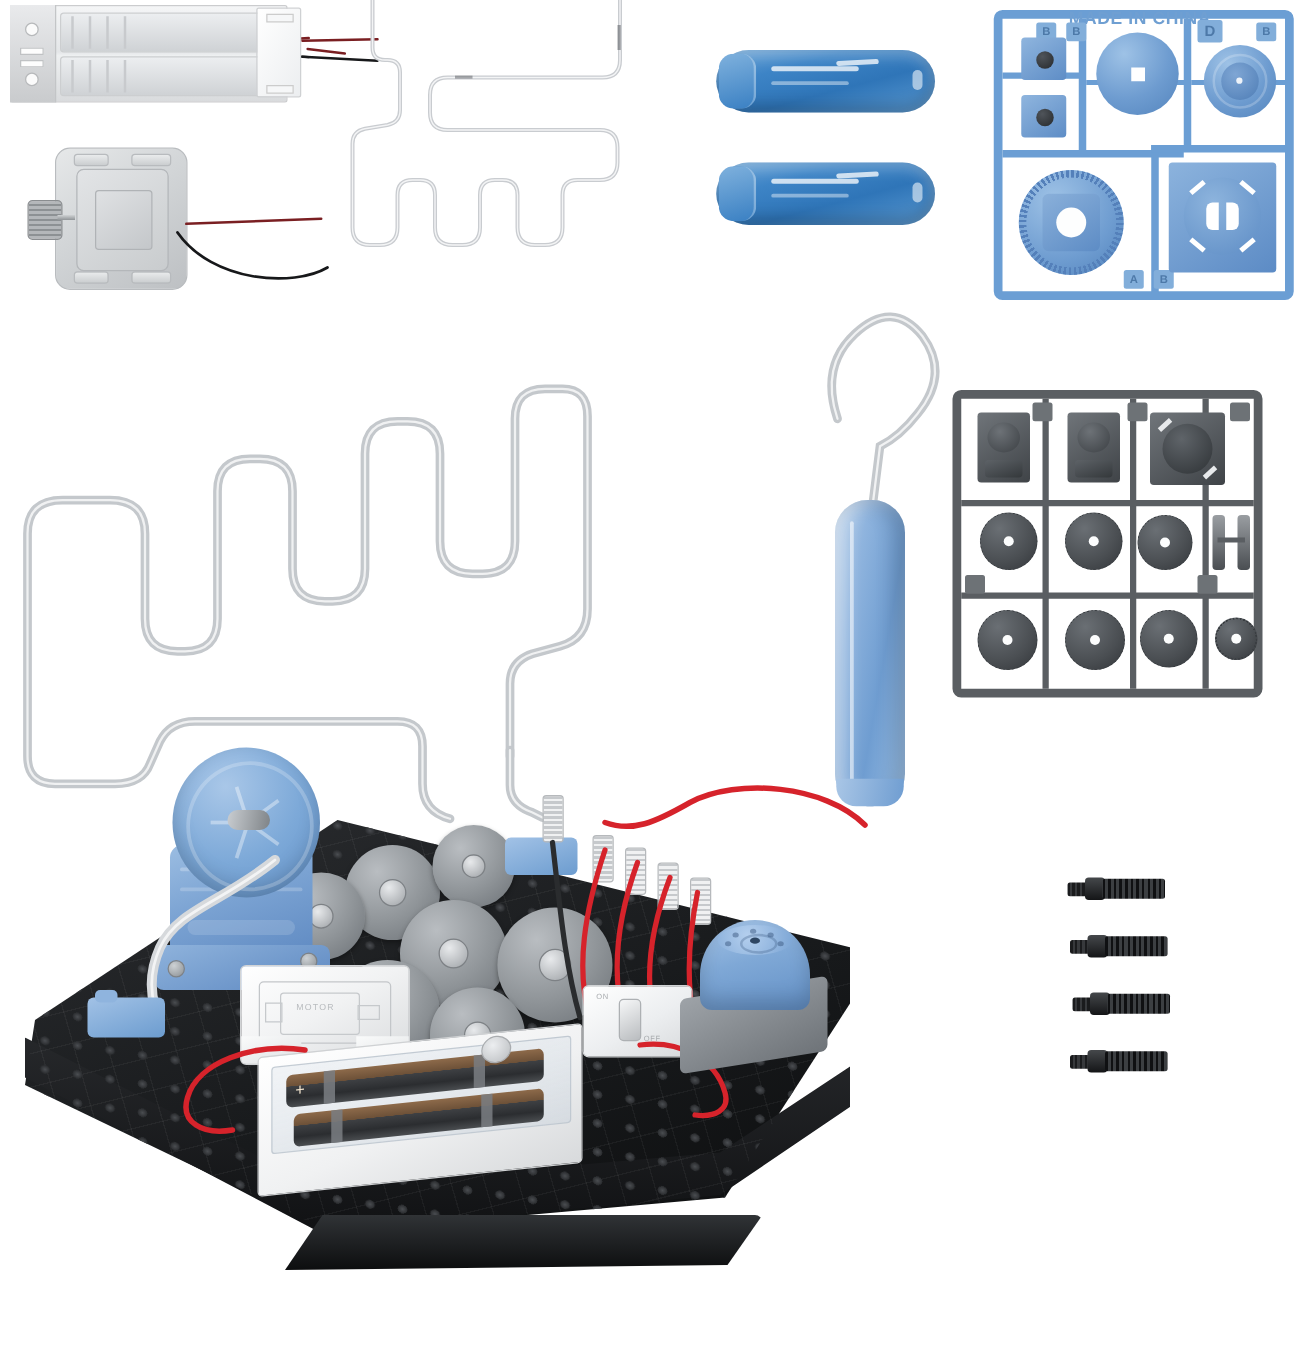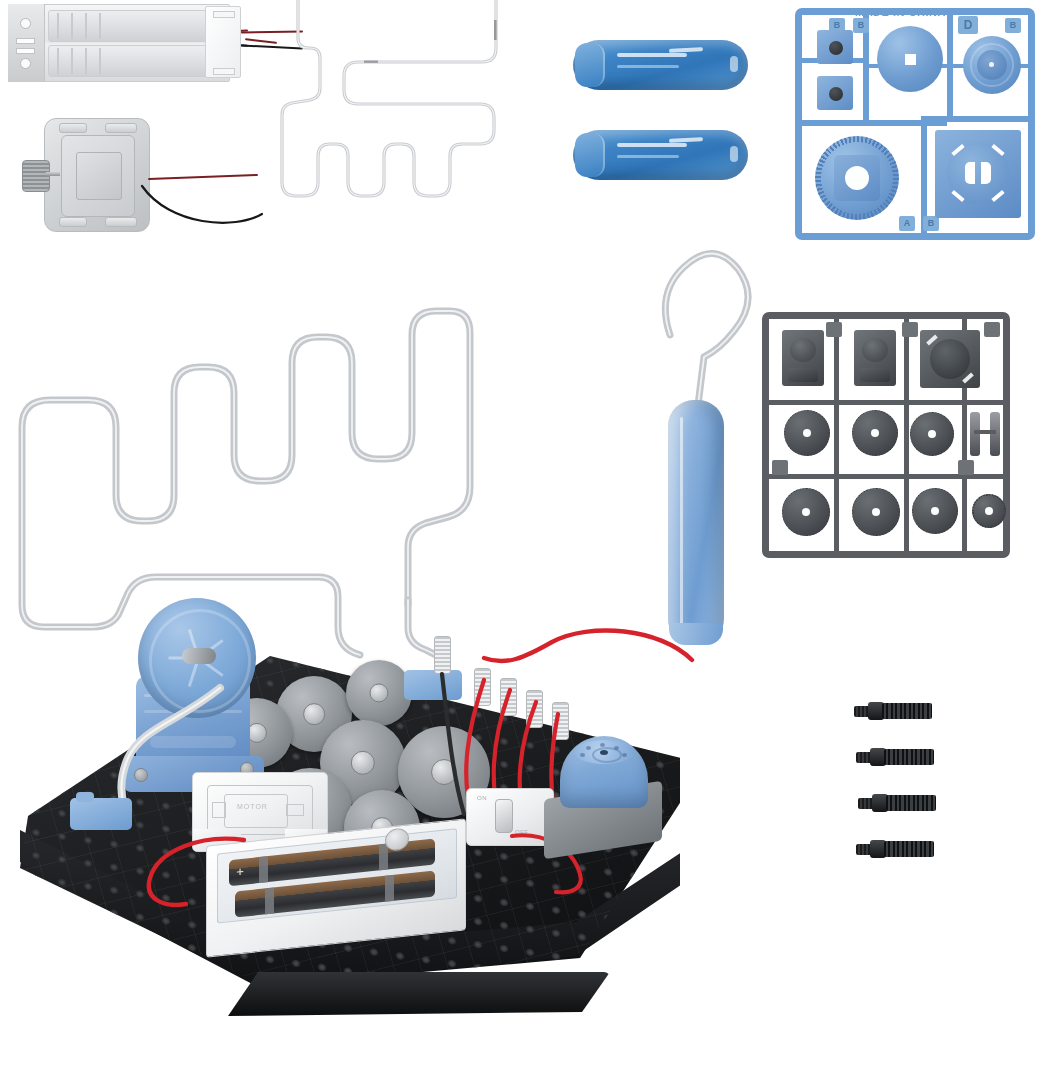--- a/index.html
+++ b/index.html
@@ -64,21 +64,21 @@
 
   
   #blue-sprue{left:795px;top:8px;width:240px;height:232px;}
   .sprue-frame{position:absolute;inset:0;border:7px solid #6b9ed4;border-radius:7px;background:#ffffff;}
   .sprue-frame.grey{border-color:#5a5e62;}
   .sp-rail{position:absolute;background:#6b9ed4;}
   .sp-rail.grey{background:#5a5e62;}
   .sp-tag{position:absolute;width:16px;height:15px;background:#82aeda;border-radius:2px;
           color:#4d79a8;font-size:9px;line-height:15px;text-align:center;font-weight:bold;}
   .sp-tag.grey{background:#6d7276;color:#3e4245;}
-  .sp-made{position:absolute;font-size:11px;letter-spacing:.5px;color:#6f9fd2;font-weight:bold;}
+  .sp-made{position:absolute;font-size:14px;letter-spacing:.5px;color:#6f9fd2;font-weight:bold;}
 
   .pc-square{position:absolute;border-radius:3px;
              background:linear-gradient(145deg,#8fb5de,#5e8dc6);}
   .pc-hub{position:absolute;border-radius:50%;background:radial-gradient(circle at 35% 30%,#4f545a,#26292c);}
   .pc-disc{position:absolute;border-radius:50%;
            background:radial-gradient(circle at 34% 26%,#9ec2e6 0%,#6e9cd0 55%,#5384bd 100%);}
   .pc-disc-key{position:absolute;background:#ffffff;}
   .pc-gear{position:absolute;border-radius:50%;
            background:radial-gradient(circle at 34% 28%,#9ec2e6 0%,#6e9cd0 60%,#5081ba 100%);}
   .pc-gear.grey{background:radial-gradient(circle at 34% 28%,#6a6f74 0%,#4a4e52 60%,#313438 100%);}

